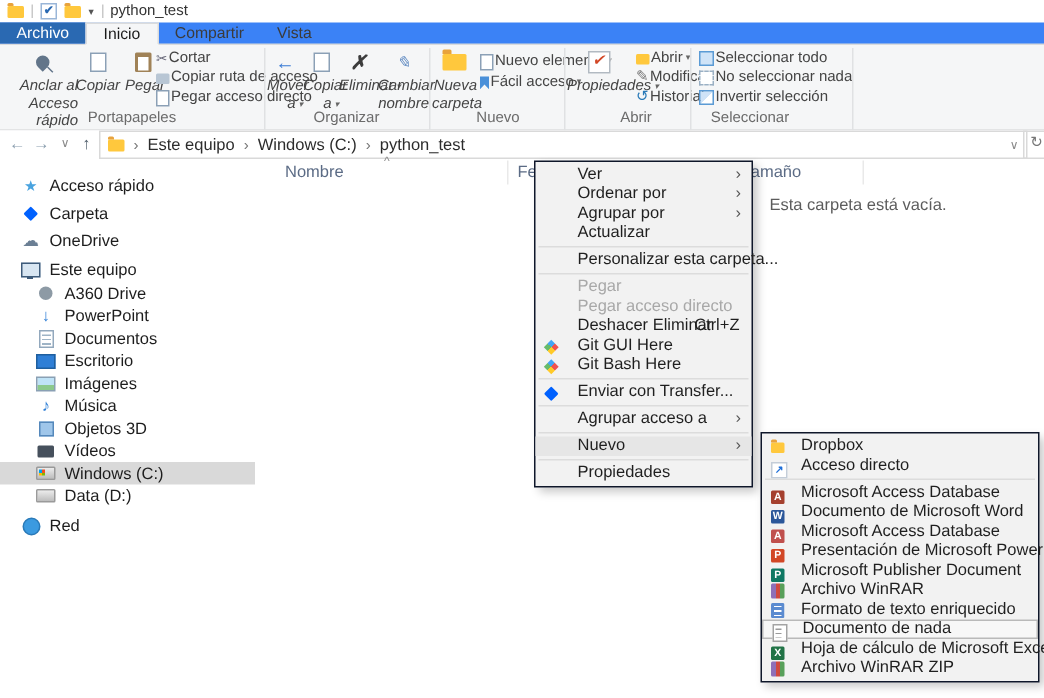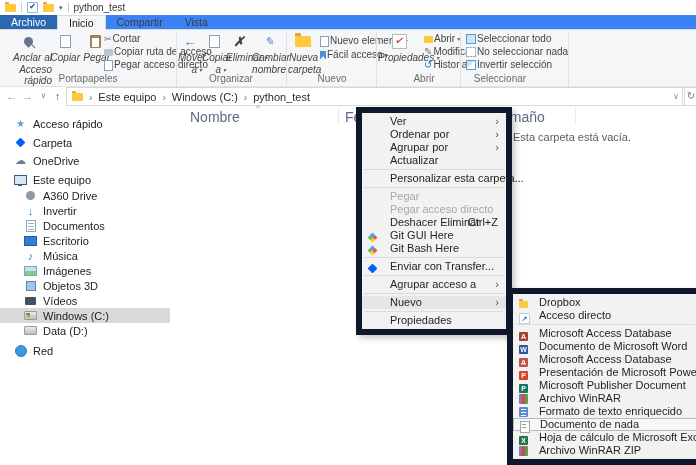--- a/index.html
+++ b/index.html
@@ -87,26 +87,26 @@
   .idesk{display:inline-block;width:12px;height:8px;background:#2f7fd6;border:1px solid #1f5f9e;}
   .iimg{display:inline-block;width:11px;height:8px;border:1px solid #8aa0b4;background:linear-gradient(#bfe3f7 55%,#8cc98c 55%);}
   .gmusic::before{content:"\266A";color:#2f7fd6;font-size:11px;}
   .icube{display:inline-block;width:8px;height:8px;background:#9fc6ea;border:1px solid #5588bb;}
   .ivid{display:inline-block;width:11px;height:8px;background:#46505c;border-radius:1px;}
   .idrv{display:inline-block;width:13px;height:7px;background:linear-gradient(#ececec,#bdbdbd);border:1px solid #9a9a9a;border-radius:1px;position:relative;}
   .idrv.winlogo::before{content:"";position:absolute;left:1px;top:1px;width:4px;height:4px;
         background:conic-gradient(#f25022 0 25%,#7fba00 0 50%,#ffb900 0 75%,#00a4ef 0);}
   .inet{display:inline-block;width:10px;height:10px;border-radius:50%;background:#3b9ae0;border:1px solid #2a7ab8;}
   
-  .colhead{position:absolute;top:109px;font-size:14px;color:#5b6b85;text-align:center;}
+  .colhead{position:absolute;top:109px;font-size:11px;color:#5b6b85;text-align:center;}
   .sortcaret{position:absolute;left:256px;top:103px;font-size:8px;color:#888;}
   .colline{position:absolute;top:107px;height:16px;width:1px;background:#e9e9e9;}
   .emptymsg{position:absolute;left:513px;top:131px;font-size:11px;color:#5c5c5c;}
   
-  .menu{position:absolute;background:#f2f2f2;border:6px solid #0f172a;box-shadow:3px 3px 6px rgba(0,0,0,.22);
+  .menu{position:absolute;background:#f2f2f2;border:1px solid #0f172a;box-shadow:3px 3px 6px rgba(0,0,0,.22);
         padding:2px 0;font-size:11px;color:#1f1f1f;}
   .ctxmenu{left:356px;top:107px;width:144px;z-index:5;}
   .submenu{left:507px;top:288px;width:184px;z-index:6;}
   .mrow{position:relative;height:13px;line-height:13px;padding-left:28px;white-space:nowrap;}
   .submenu .mrow{padding-left:26px;}
   .mrow.dis{color:#a8a8a8;}
   .mrow.hl{background:#e6e6e6;}
   .mrow.hl2{background:#f7f7f7;border:1px solid #b9b9b9;box-sizing:border-box;line-height:11px;}
   .msep{height:1px;background:#dcdcdc;margin:2px 2px;}
   .has-sub::after{content:"\203A";position:absolute;right:7px;top:0;font-size:11px;color:#555;}
@@ -308,43 +308,43 @@
         <span>Este equipo</span>
       </div>
     <div class="srow child" style="margin-top:1px;">
         <span class="sic">
           <span class="ia360"></span>
         </span>
         <span>A360 Drive</span>
       </div>
     <div class="srow child">
         <span class="sic gdown"></span>
-        <span>Invertir</span>
+        <span>PowerPoint</span>
       </div>
     <div class="srow child">
         <span class="sic">
           <span class="idoc"></span>
         </span>
         <span>Documentos</span>
       </div>
     <div class="srow child">
         <span class="sic">
           <span class="idesk"></span>
         </span>
         <span>Escritorio</span>
+      </div>
+    <div class="srow child">
+        <span class="sic">
+          <span class="iimg"></span>
+        </span>
+        <span>Imágenes</span>
       </div>
     <div class="srow child">
         <span class="sic gmusic"></span>
         <span>Música</span>
-      </div>
-    <div class="srow child">
-        <span class="sic">
-          <span class="iimg"></span>
-        </span>
-        <span>Imágenes</span>
       </div>
     <div class="srow child">
         <span class="sic">
           <span class="icube"></span>
         </span>
         <span>Objetos 3D</span>
       </div>
     <div class="srow child">
         <span class="sic">
           <span class="ivid"></span>

